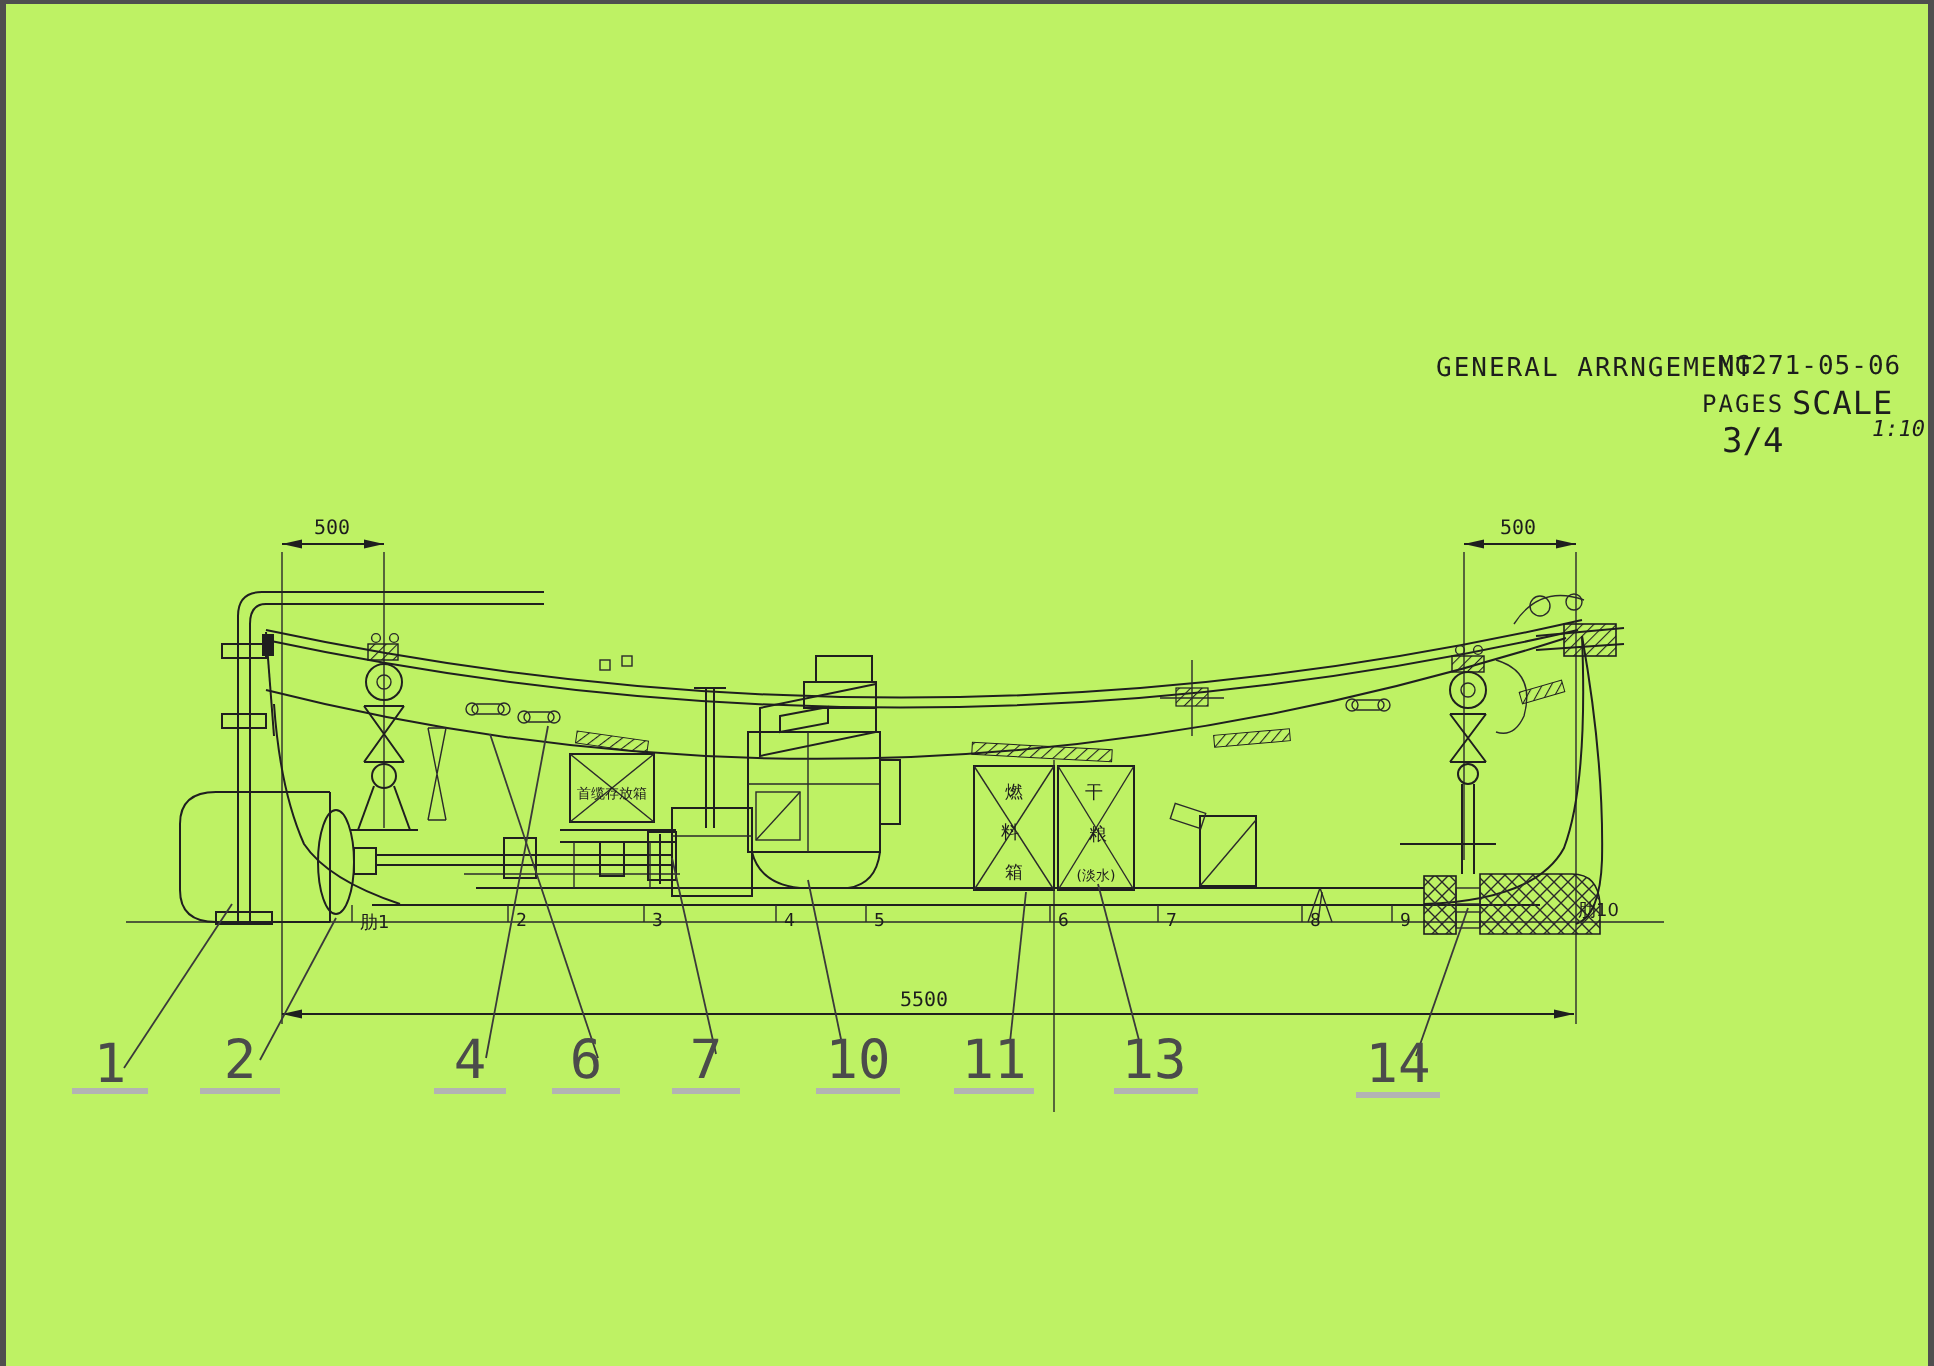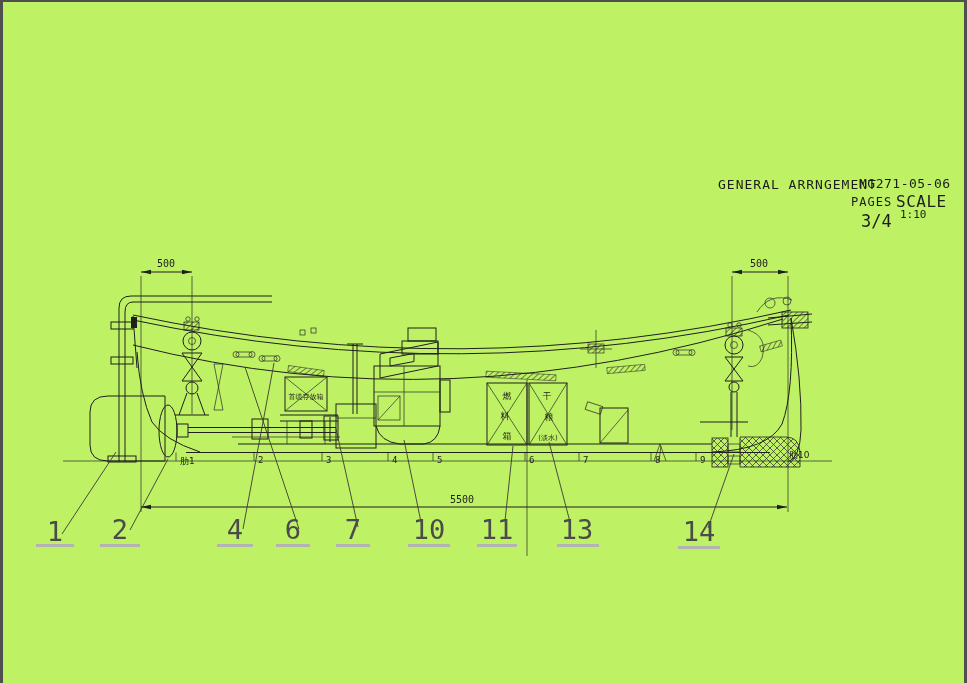--- a/index.html
+++ b/index.html
@@ -10,21 +10,21 @@
   .edge{position:absolute;background:#4f4f4f;}
   .edge-left{left:0;top:0;width:3px;height:100%;}
   .edge-top{left:0;top:0;width:100%;height:2px;}
   .edge-right{right:0;top:0;width:3px;height:100%;}
   .titleblock span{position:absolute;color:#1d1d1d;white-space:nowrap;}
   .tb-title{left:718px;top:177px;font-size:13px;letter-spacing:1px;}
   .tb-dwgno{left:859px;top:176px;font-size:13px;letter-spacing:0.5px;}
   .tb-pages{left:851px;top:195px;font-size:12px;letter-spacing:1px;text-align:right;}
   .tb-scale{left:896px;top:192px;font-size:16px;letter-spacing:0.5px;}
   .tb-pagesv{left:861px;top:211px;font-size:17px;}
-  .tb-scalev{left:900px;top:208px;font-size:11px;}
+  .tb-scalev{left:936px;top:208px;font-size:11px;font-style:italic;}
   svg{position:absolute;left:0;top:0;}
   svg text{font-family:"DejaVu Sans Mono","Liberation Mono",monospace;fill:#1d1d1d;}
   .dimtext{font-size:10px;}
   .frametext{font-size:9px;}
   .cjk{font-family:"DejaVu Sans",sans-serif;}
   .callout-num{font-size:27px;fill:#4b4b4b;}
   .ln{stroke:#1f1f1f;stroke-width:1;fill:none;}
   .thin{stroke:#2a2a2a;stroke-width:0.7;fill:none;}
   .leader{stroke:#3a3a3a;stroke-width:0.9;fill:none;}
 </style>

